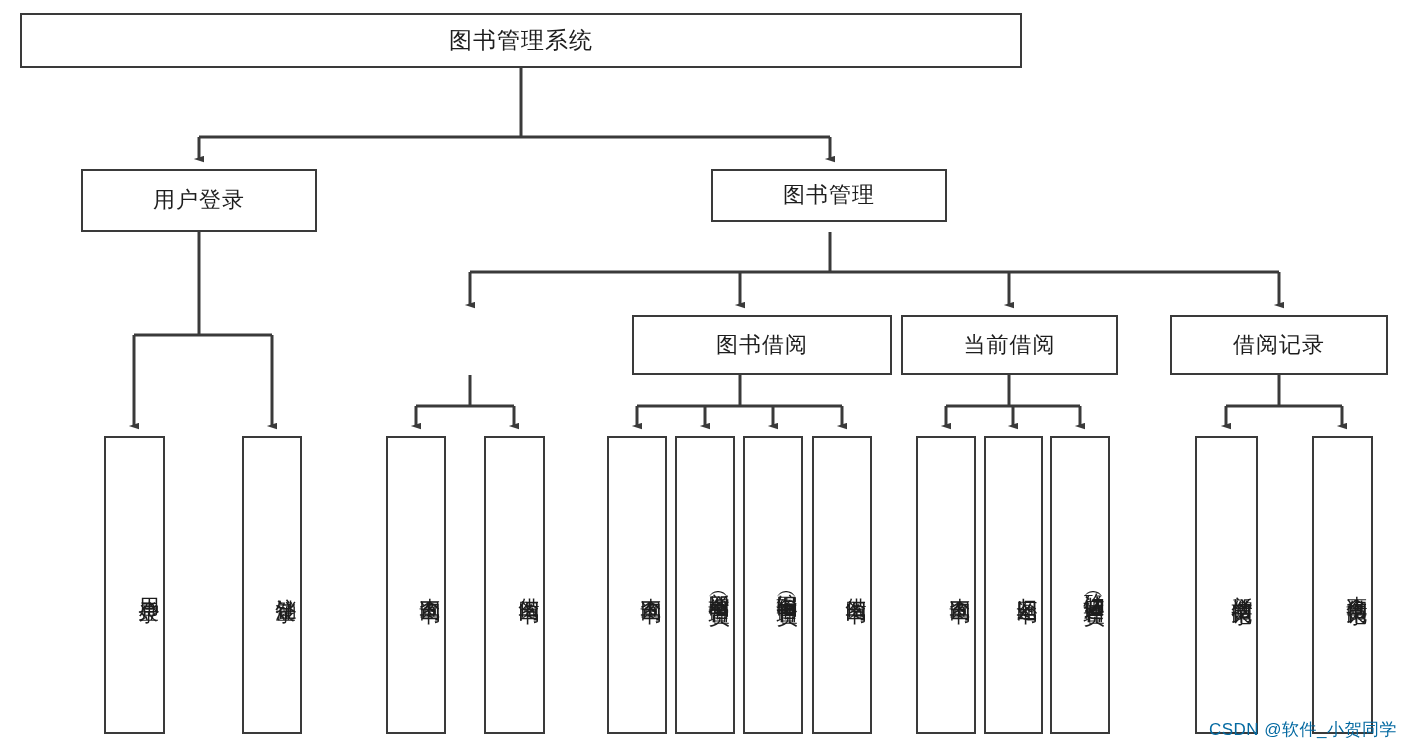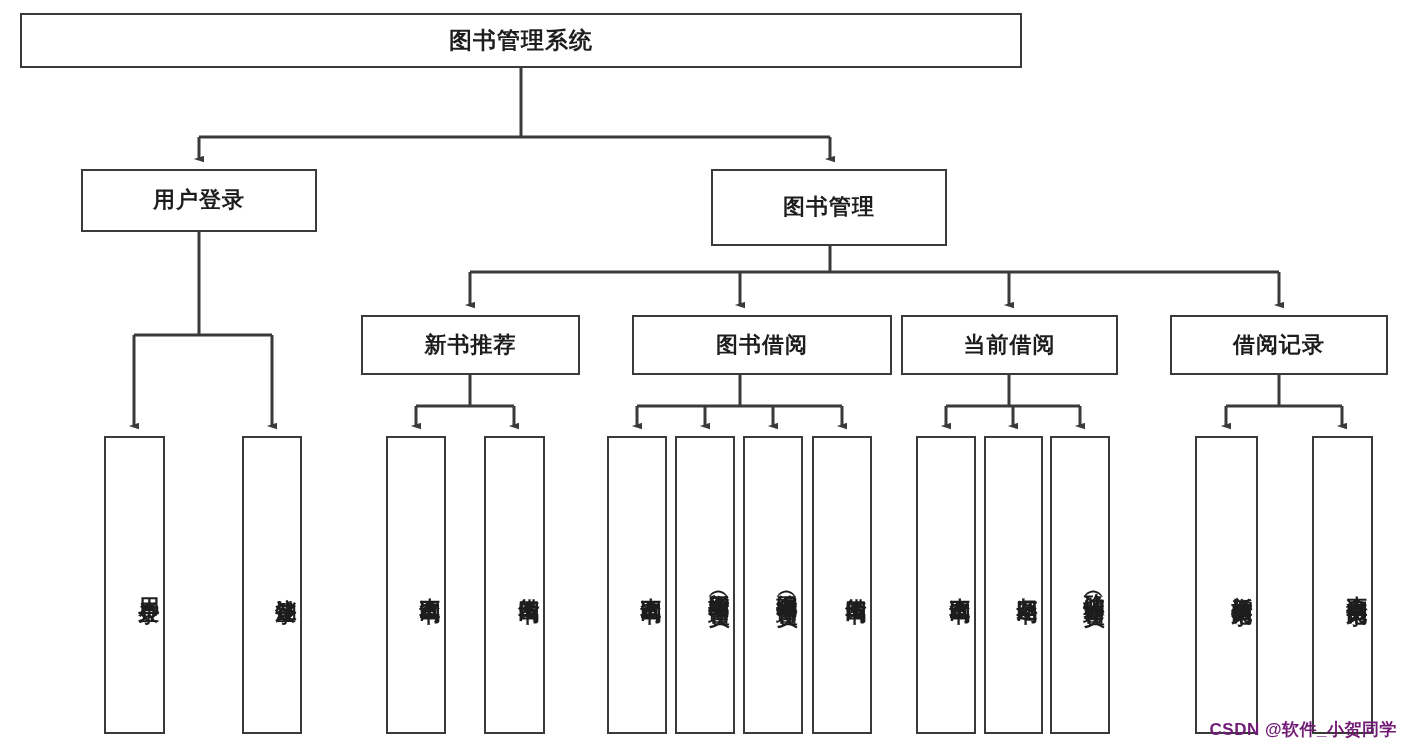--- a/index.html
+++ b/index.html
@@ -10,21 +10,20 @@
   }
   body {
     font-family: "Liberation Sans", "DejaVu Sans", sans-serif;
   }
   #canvas {
     position: relative;
     width: 1405px;
     height: 747px;
     background: #ffffff;
     overflow: hidden;
-    font-weight: bold;
   }
   #wires {
     position: absolute;
     left: 0;
     top: 0;
     width: 1405px;
     height: 747px;
     pointer-events: none;
   }
   .node {
@@ -59,21 +58,21 @@
     white-space: nowrap;
   }
   #root-node {
     font-size: 23px;
   }
   #watermark {
     position: absolute;
     right: 8px;
     bottom: 6px;
     font-size: 17px;
-    color: #701a75;
+    color: #0369a1;
     letter-spacing: 0.5px;
     white-space: nowrap;
   }
 </style>
 </head>
 <body>
 
 <div id="canvas">
 
   <svg id="wires" viewBox="0 0 1405 747" xmlns="http://www.w3.org/2000/svg">
@@ -122,23 +121,22 @@
       <path d="M1279,375 L1279,406"></path>
       <path d="M1226,406 L1342,406"></path>
       <path d="M1226,406 L1226,426" marker-end="url(#arrow)"></path>
       <path d="M1342,406 L1342,426" marker-end="url(#arrow)"></path>
     </g>
   </svg>
 
   <div class="node node-h" id="root-node" style="left:20px;top:13px;width:1002px;height:55px;">图书管理系统</div>
 
   <div class="node node-h" style="left:81px;top:169px;width:236px;height:63px;">用户登录</div>
-  <div class="node node-h" style="left:711px;top:169px;width:236px;height:77px;text-align:right;">图书管理</div>
+  <div class="node node-h" style="left:711px;top:169px;width:236px;height:53px;text-align:right;">图书管理</div>
 
-  <div class="node node-h" style="left:361px;top:315px;width:219px;height:60px;">新书推荐</div>
   <div class="node node-h" style="left:632px;top:315px;width:260px;height:60px;">图书借阅</div>
   <div class="node node-h" style="left:1170px;top:315px;width:218px;height:60px;">借阅记录</div>
   <div class="node node-h" style="left:901px;top:315px;width:217px;height:60px;">当前借阅</div>
 
   <div class="node node-v" style="left:104px;top:436px;width:61px;height:298px;">
     <span class="vtext">用户登录</span>
   </div>
   <div class="node node-v" style="left:242px;top:436px;width:60px;height:298px;">
     <span class="vtext">注销登录</span>
   </div>

